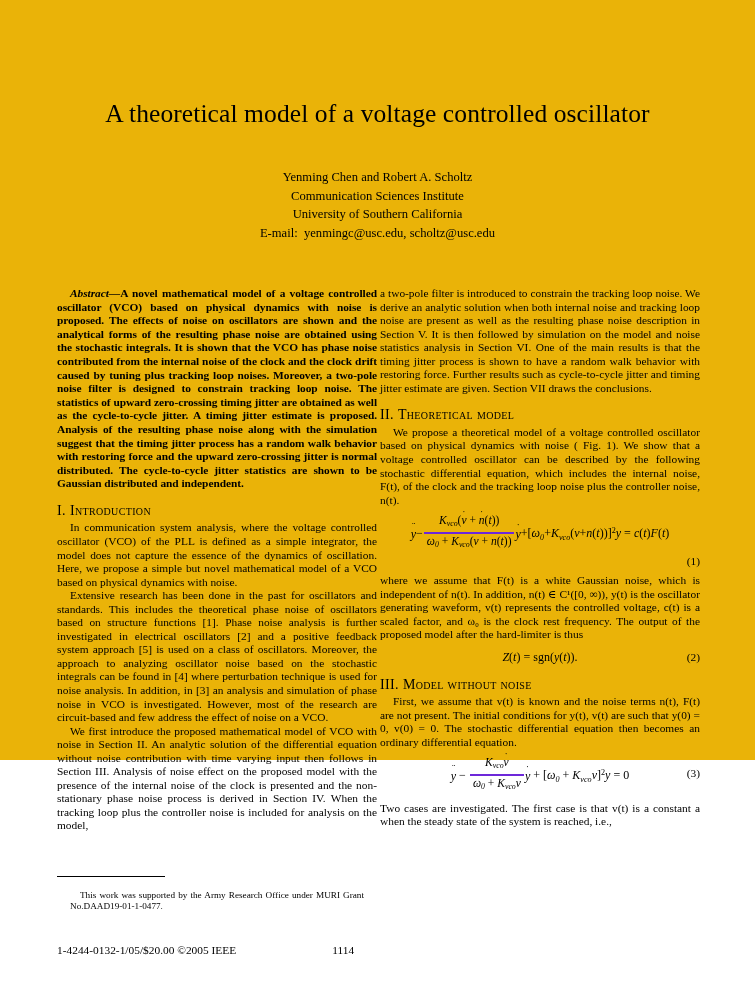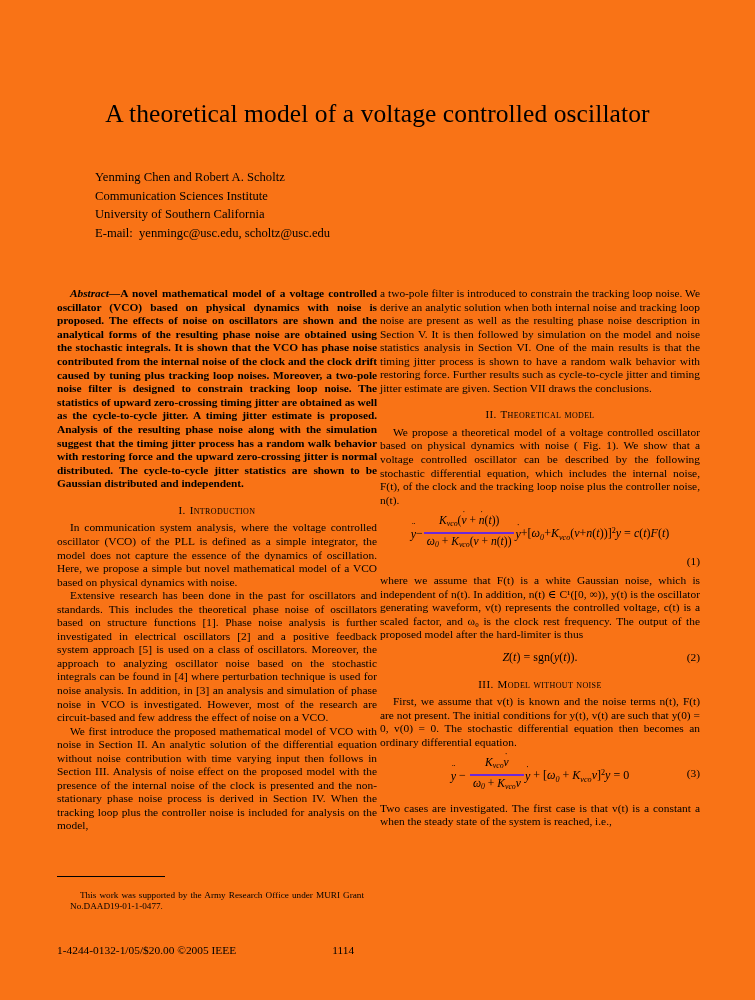--- a/index.html
+++ b/index.html
@@ -13,22 +13,22 @@
     position: relative;
     font-family: "Liberation Serif", "DejaVu Serif", serif;
     color: #000000;
     overflow: hidden;
   }
 
   .page {
     position: absolute;
     left: 0; top: 0;
     width: 755px;
-    height: 1000px;
-    background: #f97316;
+    height: 760px;
+    background: #eab308;
   }
 
   
   .title-block {
     position: absolute;
     left: 95px;
     top: 98px;
     width: 565px;
     text-align: center;
   }
@@ -38,20 +38,21 @@
     font-weight: normal;
     margin: 0;
     letter-spacing: 0.1px;
   }
 
   .authors-block {
     position: absolute;
     left: 95px;
     top: 168px;
     width: 565px;
+    text-align: center;
     font-size: 12.6px;
     line-height: 18.6px;
   }
   .authors-block div { white-space: pre; }
 
   
   .col {
     position: absolute;
     top: 287px;
     width: 320px;
@@ -77,23 +78,22 @@
     margin: 0;
     line-height: 13.6px;
     letter-spacing: -0.05px;
   }
   .abstract .lead {
     font-weight: bold;
     font-style: italic;
   }
 
   .section-head {
-    text-align: center;
     margin: 13px 0 4px 0;
-    font-size: 11px;
+    font-size: 14px;
     font-variant: small-caps;
     letter-spacing: 0.35px;
     white-space: nowrap;
   }
   .section-head .num { font-variant: normal; }
   .section-head .sp { display: inline-block; width: 4px; }
 
   
   .eq-row {
     position: relative;

